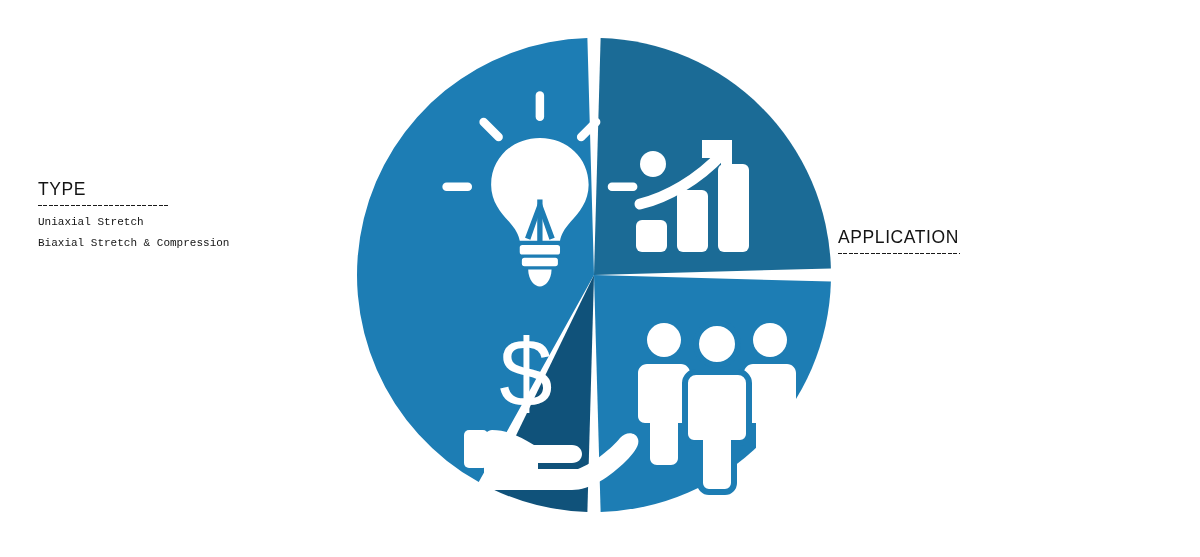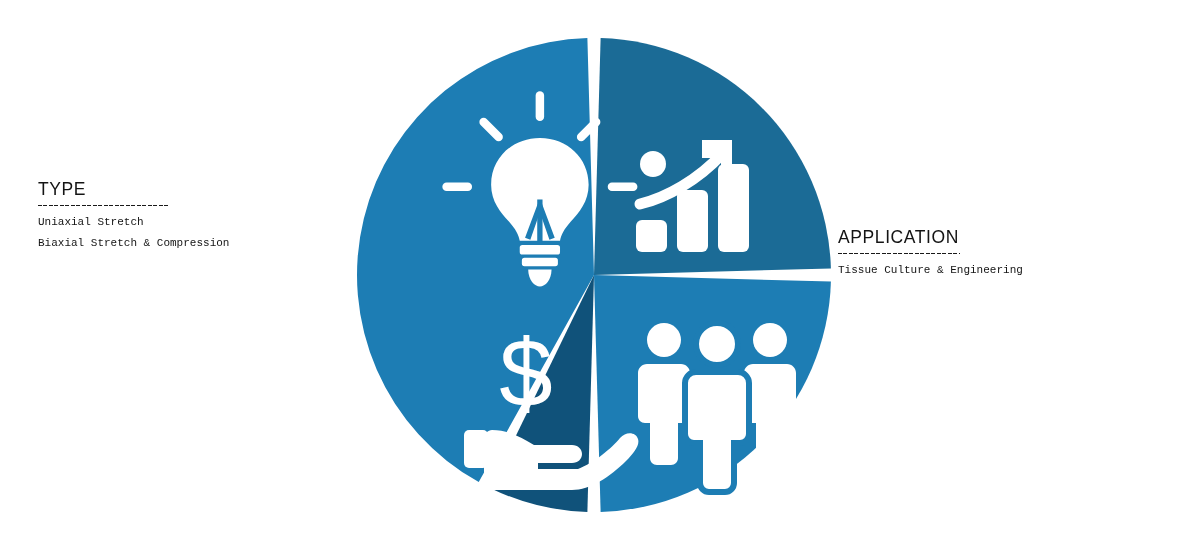--- a/index.html
+++ b/index.html
@@ -82,21 +82,20 @@
     <ul class="block-list">
       <li>Uniaxial Stretch</li>
       <li>Biaxial Stretch &amp; Compression</li>
     </ul>
   </div>
 
   <div class="label-block" id="app-block">
     <div class="block-heading">APPLICATION</div>
     <div class="block-rule"></div>
     <ul class="block-list">
-      <li>Tissue Culture &amp; Engineering</li>
     </ul>
   </div>
 
   <div id="pie-chart">
     <svg viewBox="0 0 510 510" xmlns="http://www.w3.org/2000/svg">
 
       <g id="pie-slices">
           <path d="M 254 255 L 260.62 18.09 A 237 237 0 0 1 490.91 248.38 Z" fill="#1b6b96"></path>
           <path d="M 254 255 L 490.91 261.62 A 237 237 0 0 1 260.62 491.91 Z" fill="#1d7db4"></path>
           <path d="M 254 255 L 247.38 491.91 A 237 237 0 0 1 150.48 468.20 Z" fill="#10527a"></path>

